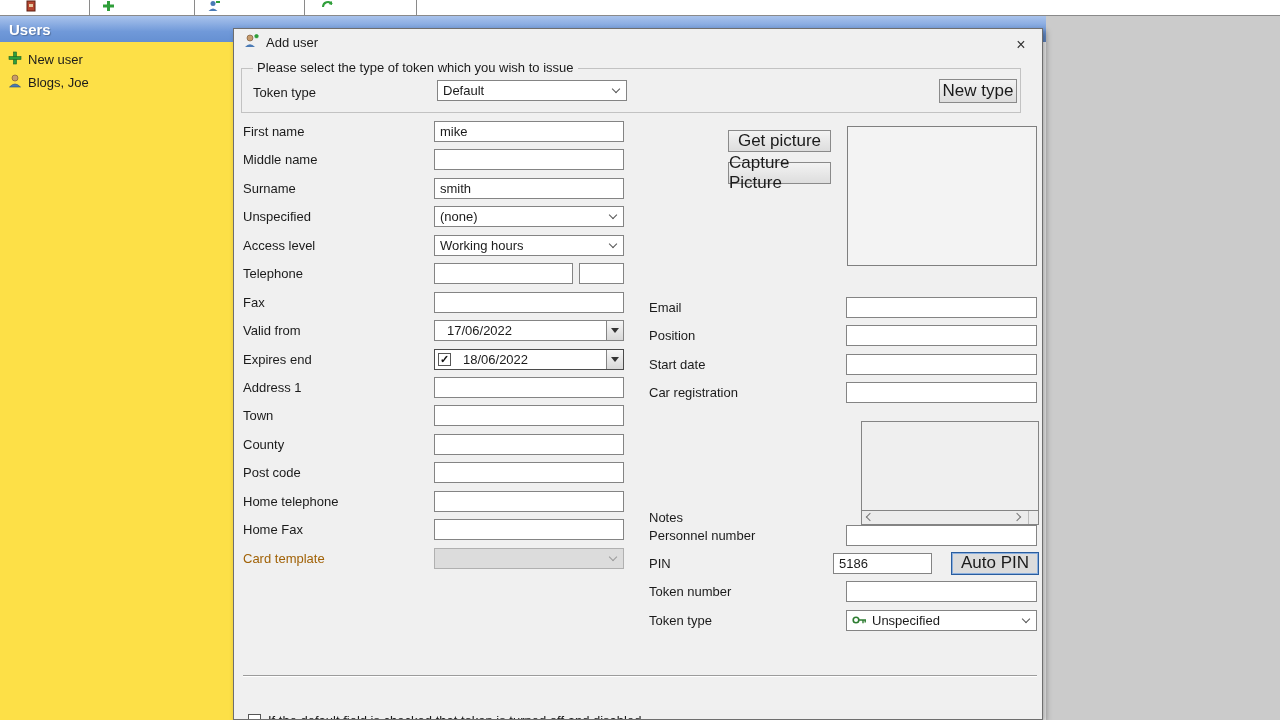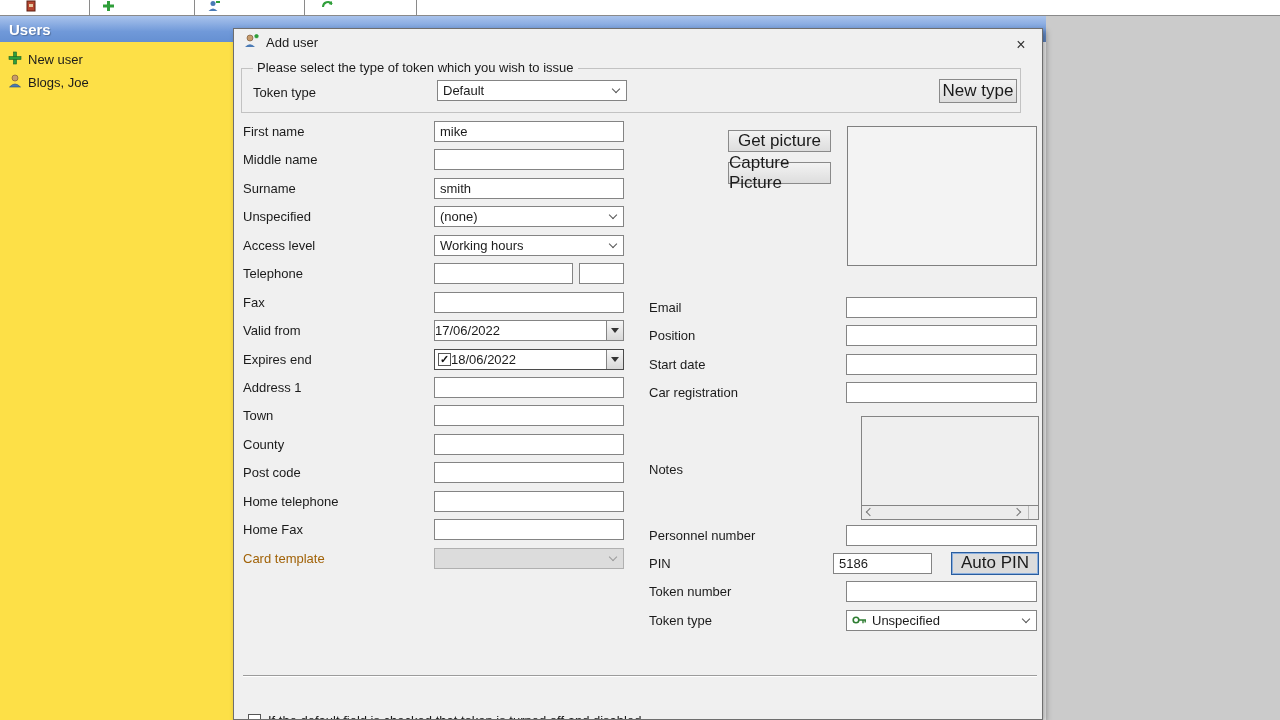--- a/index.html
+++ b/index.html
@@ -48,21 +48,21 @@
   .combo .val { flex:1; overflow:hidden; white-space:nowrap; }
   .combo-arrow { width:20px; height:100%; display:flex; align-items:center; justify-content:center; }
   .cv { width:6px; height:6px; border-right:1.4px solid #555; border-bottom:1.4px solid #555;
         transform:rotate(45deg); margin-top:-3px; }
   .combo.disabled { background:#dcdcdc; border-color:#b0b0b0; }
   .combo.disabled .cv { border-color:#9a9a9a; }
 
   .datecombo { width:190px; height:21px; border:1px solid #848484; background:#fff;
                display:flex; align-items:center; }
   .datecombo.focused { border-color:#4b4b4b; }
-  .datecombo .dval { flex:1; padding:0 0; }
+  .datecombo .dval { flex:1; padding:0 12px; }
   .darrow { width:17px; height:100%; border-left:1px solid #848484;
             background:linear-gradient(#f6f6f6,#d8d8d8); display:flex; align-items:center; justify-content:center; }
   .tri { width:0; height:0; border-left:4px solid transparent; border-right:4px solid transparent; border-top:5px solid #333; }
 
   .cbx { width:13px; height:13px; border:1px solid #565656; background:#fff;
          display:flex; align-items:center; justify-content:center; font-size:11px; font-weight:bold;
          line-height:11px; color:#111; }
 
   .btn { background:linear-gradient(#f3f3f3,#dddddd); border:1px solid #8a8a8a;
          display:flex; align-items:center; justify-content:center; font-size:17px; cursor:default; }
@@ -78,21 +78,21 @@
 
   .btn-getpic  { position:absolute; left:494px; top:101px; width:103px; height:22px; }
   .btn-capture { position:absolute; left:494px; top:133px; width:103px; height:22px; }
   .photo { position:absolute; left:613px; top:97px; width:190px; height:140px;
            border:1px solid #7f7f7f; background:#f3f3f3; }
 
   .rcol { position:absolute; left:415px; top:268px; width:390px; }
   .rcol .flabel { width:197px; }
   .rcol .tb, .rcol .combo { width:191px; }
 
-  .notes-block { height:113.8px; display:flex; align-items:center;gap:28px; }
+  .notes-block { height:113.8px; display:flex; align-items:flex-end;gap:28px; }
   .notes-wrap { width:191px; }
   .notes-area { height:90px; border:1px solid #848484; background:#efefef; position:relative; }
   .notes-h { height:14px; border:1px solid #848484; border-top:none; background:#ececec; position:relative; }
   .sc { position:absolute; width:6px; height:6px; border-right:1.2px solid #777; border-bottom:1.2px solid #777; }
   .sc-left  { top:3px; left:5px;  transform:rotate(135deg); }
   .sc-right { top:3px; left:152px; transform:rotate(-45deg); }
   .notes-h .vbar { position:absolute; top:0; bottom:0; left:166px; width:1px; background:#bdbdbd; }
 
   .pinrow .tb.pin { width:99px; }
   .btn.apin { width:88px; height:23px; margin-left:19px; margin-top:-1px; }

